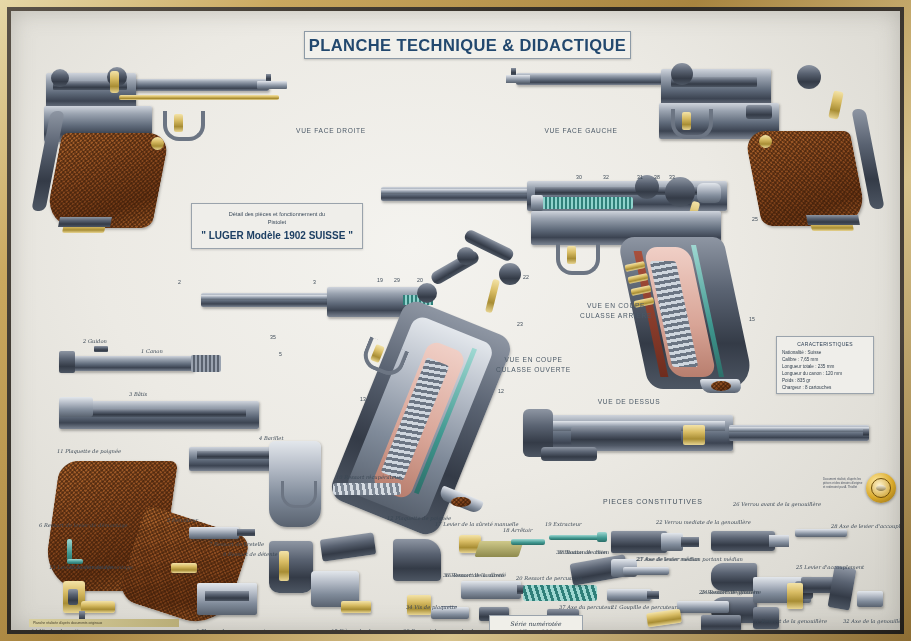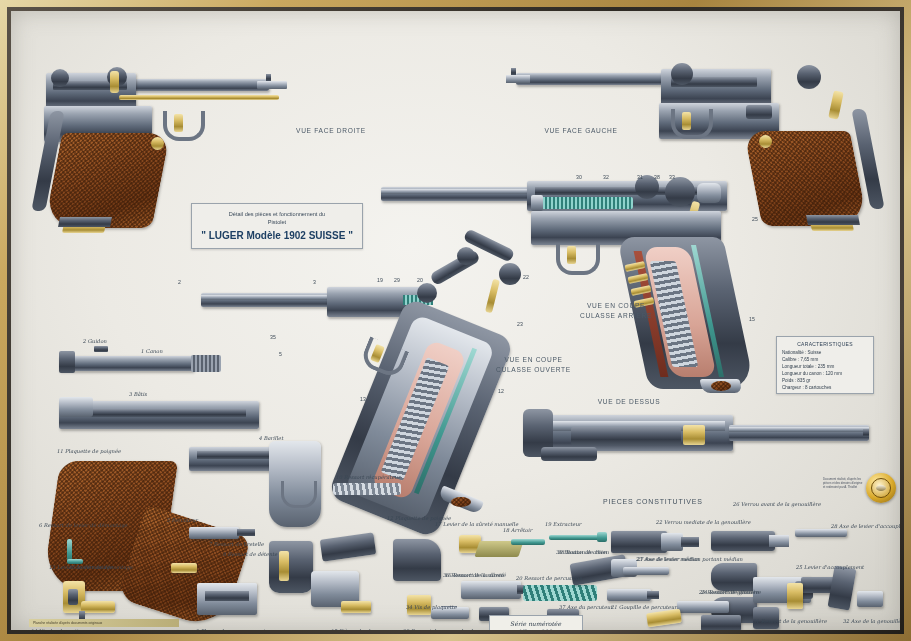--- a/index.html
+++ b/index.html
@@ -76,20 +76,23 @@
 </head>
 <body>
 
 <div id="poster">
   <div class="frame-outer"></div>
   <div class="frame-bevel"></div>
   <div class="frame-inner"></div>
 
   <div class="plate">
 
+    <div class="title-box">
+      <span>PLANCHE TECHNIQUE &amp; DIDACTIQUE</span>
+    </div>
 
     <div>
 
       <div class="part steel rnd shadow" style="left:108px;top:68px;width:150px;height:12px;"></div>
       <div class="part steel-l" style="left:246px;top:70px;width:30px;height:8px;border-radius:1px;"></div>
 
       <div class="part steel-d" style="left:255px;top:63px;width:5px;height:7px;"></div>
 
       <div class="part steel rnd shadow" style="left:35px;top:62px;width:90px;height:36px;"></div>
       <div class="part steel-d" style="left:42px;top:70px;width:74px;height:9px;border-radius:1px;"></div>

